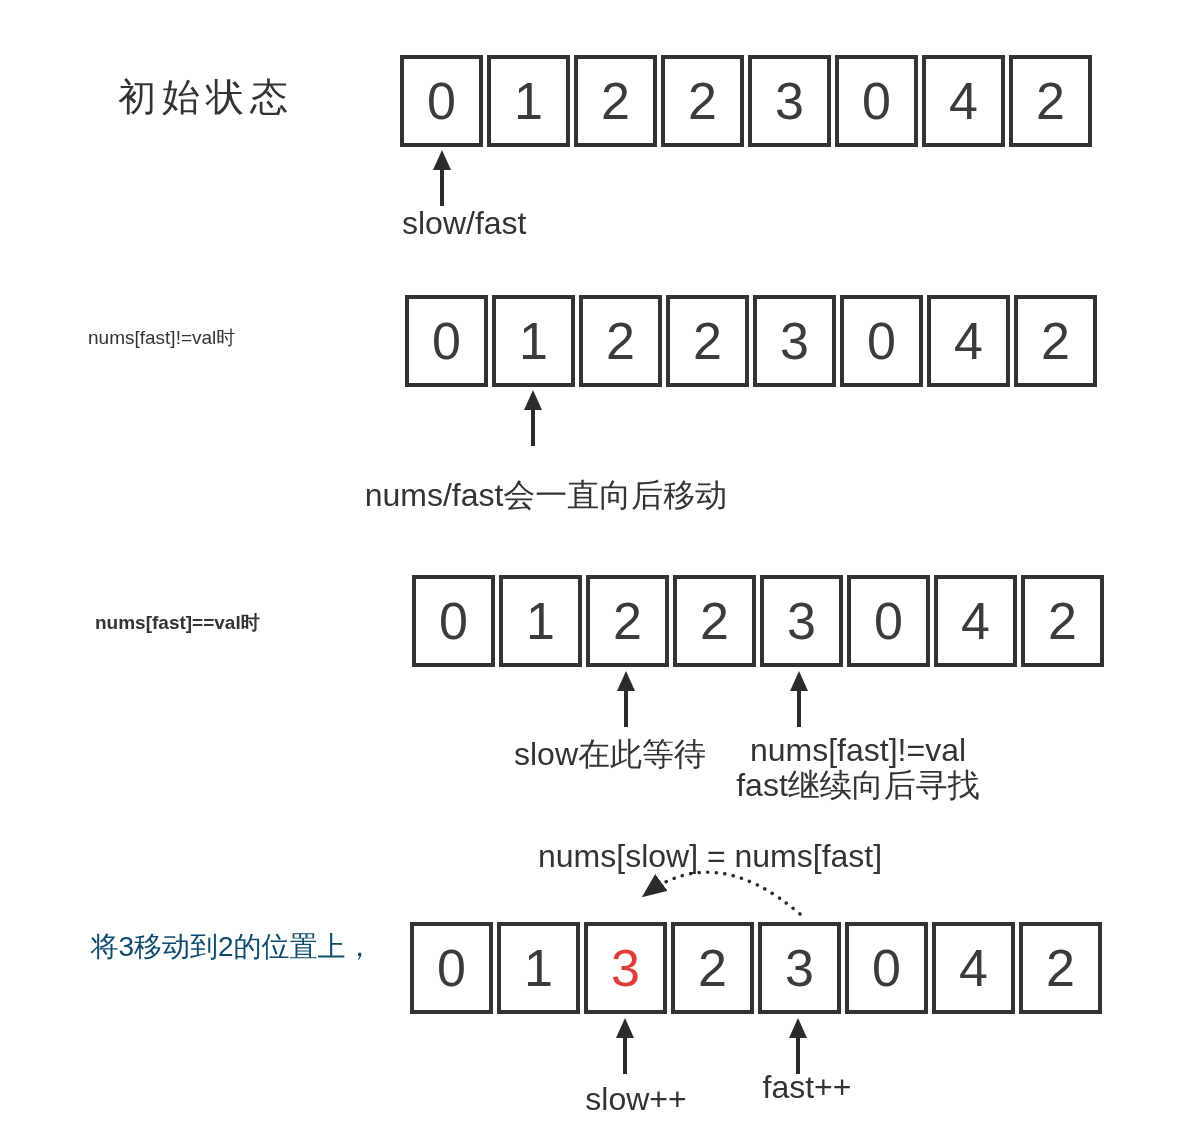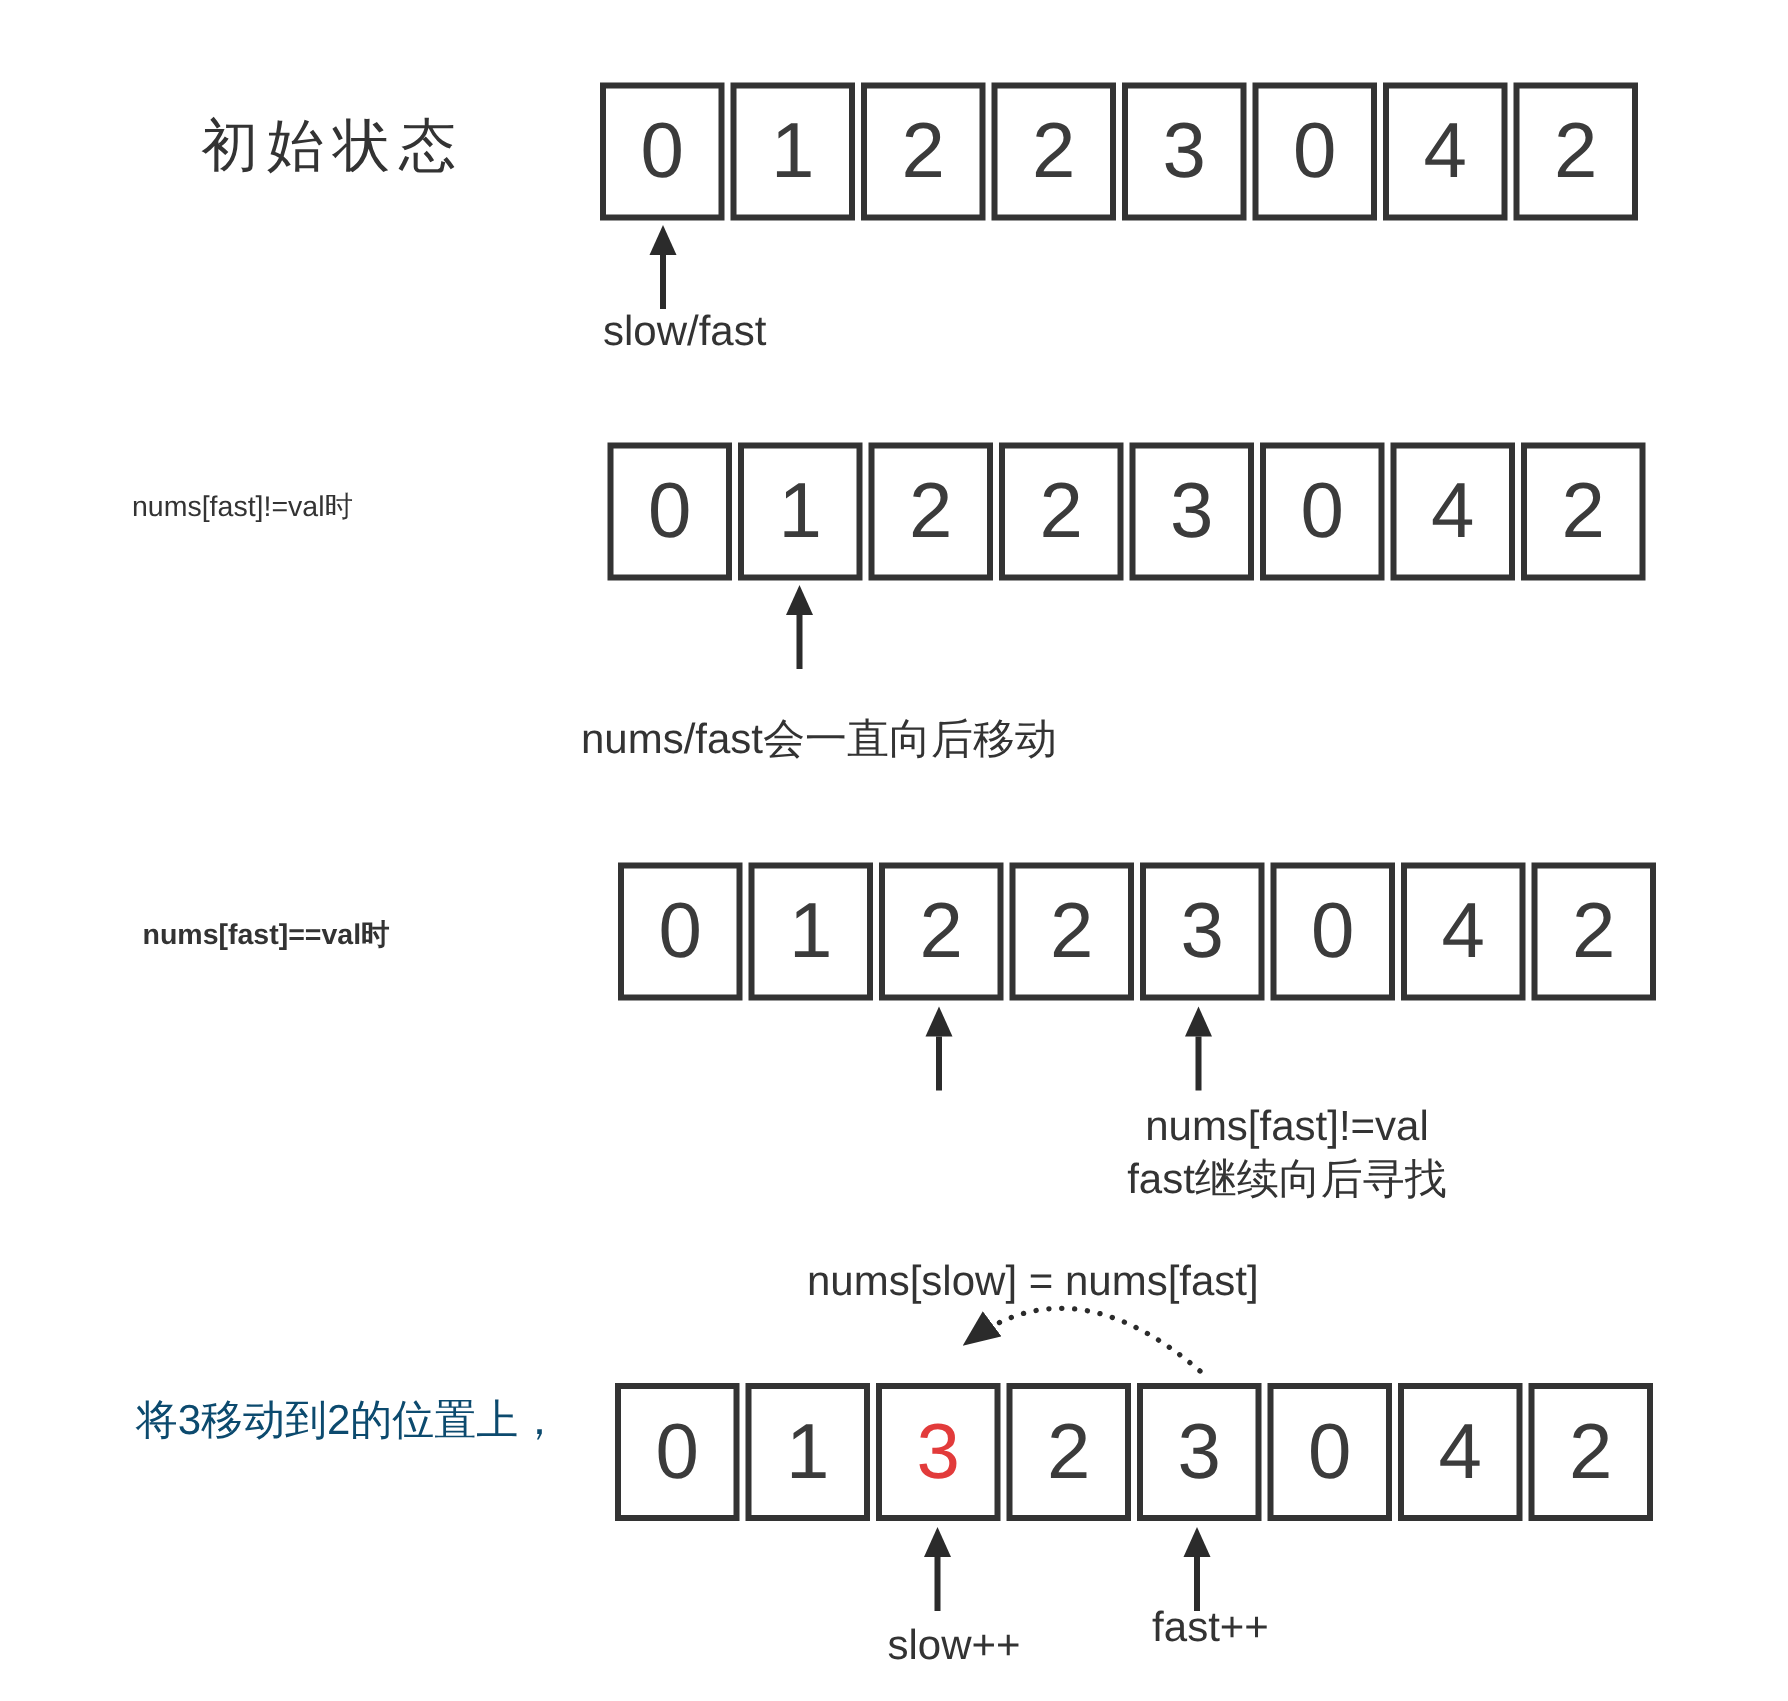--- a/index.html
+++ b/index.html
@@ -18,31 +18,31 @@
   .cell{
     box-sizing:border-box;width:83px;height:92px;
     border:4px solid #333333;background:#ffffff;
     display:flex;align-items:center;justify-content:center;
     font-size:52px;color:#3b3b3b;
   }
   .cell.highlight{color:#e23b3b;}
   .up-arrow{position:absolute;width:18px;}
   .up-arrow .head{width:0;height:0;margin:0 auto;border-left:9px solid transparent;border-right:9px solid transparent;border-bottom:20px solid #2b2b2b;}
   .up-arrow .shaft{width:4px;height:36px;margin:0 auto;background:#2b2b2b;}
-  .note{position:absolute;font-size:28px;color:#333333;white-space:nowrap;}
+  .note{position:absolute;font-size:32px;color:#333333;white-space:nowrap;}
   .note.centered{transform:translateX(-50%);text-align:center;}
   .note .line{display:block;line-height:35px;}
   .arc-svg{position:absolute;left:598px;top:840px;}
 </style>
 </head>
 <body>
 
 <div id="canvas">
 
-  <div class="title-label" style="left:134px;top:72px;text-align:right;">初始状态</div>
+  <div class="title-label" style="left:118px;top:72px;text-align:right;">初始状态</div>
 
   <div class="array" style="left:400px;top:55px;">
     <div class="cell">0</div>
     <div class="cell">1</div>
     <div class="cell">2</div>
     <div class="cell">2</div>
     <div class="cell">3</div>
     <div class="cell">0</div>
     <div class="cell">4</div>
     <div class="cell">2</div>
@@ -87,20 +87,21 @@
   </div>
 
   <div class="up-arrow" style="left:617px;top:671px;">
     <div class="head"></div>
       <div class="shaft"></div>
   </div>
   <div class="up-arrow" style="left:790px;top:671px;">
     <div class="head"></div>
       <div class="shaft"></div>
   </div>
+  <div class="note centered" style="left:610px;top:733px;">slow在此等待</div>
   <div class="note centered" style="left:858px;top:733px;">
     <span class="line">nums[fast]!=val</span>
     <span class="line">fast继续向后寻找</span>
   </div>
 
   <div class="note" style="left:538px;top:838px;">nums[slow] = nums[fast]</div>
 
   <svg class="arc-svg" width="235" height="84" viewBox="0 0 235 84">
     <defs>
       <marker id="arrowhead" markerWidth="7" markerHeight="6" refX="5.5" refY="3" orient="auto">

